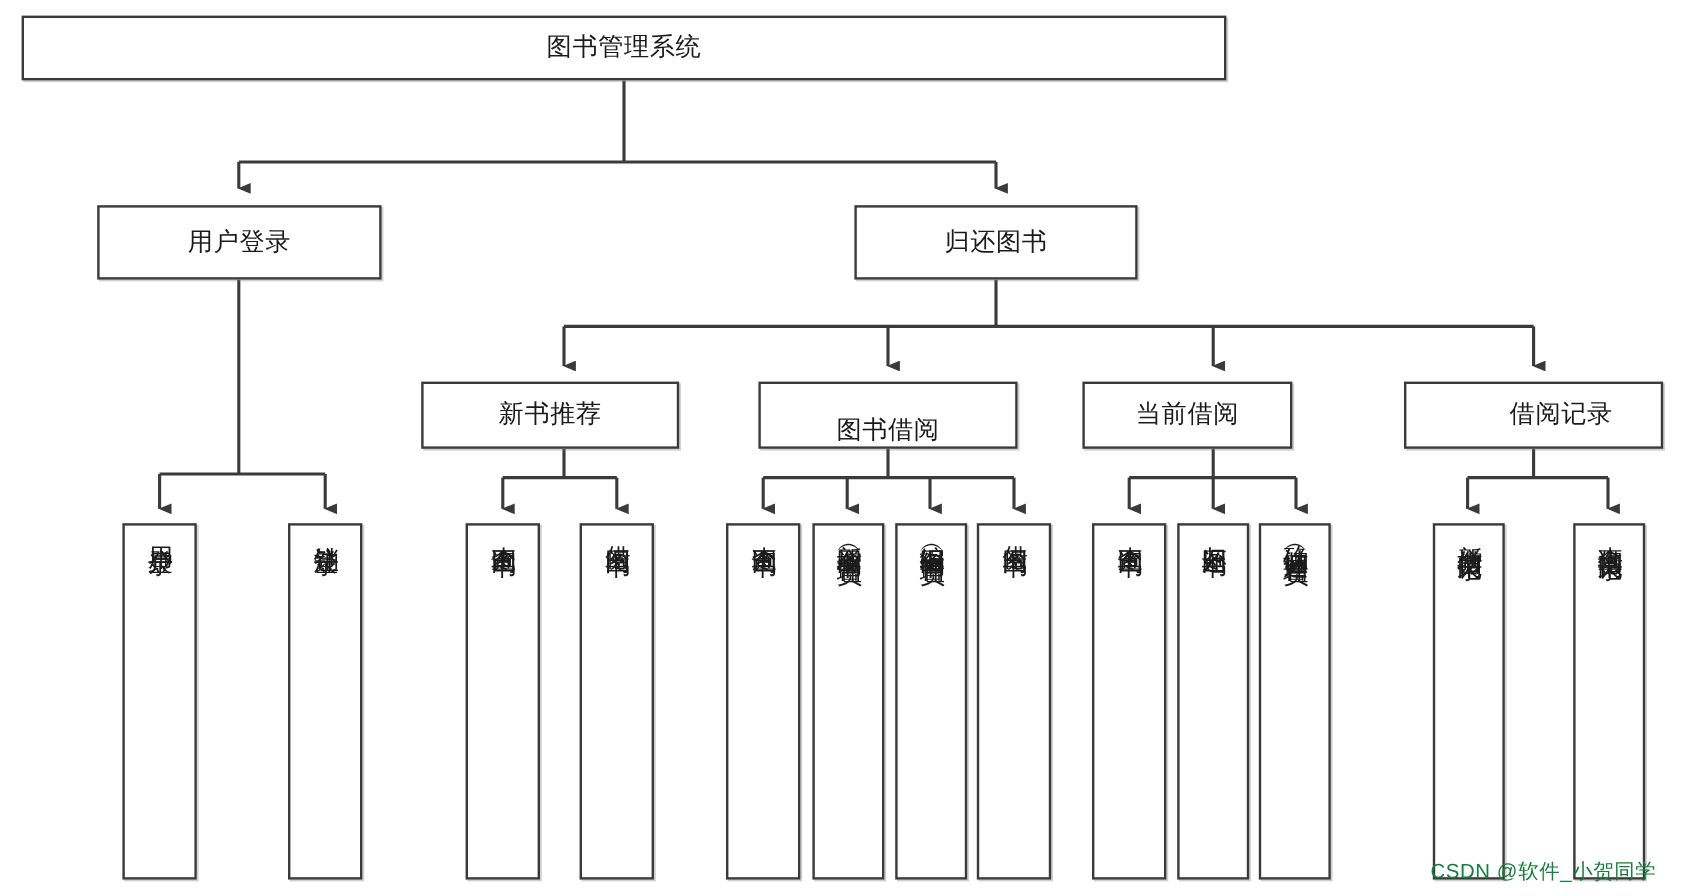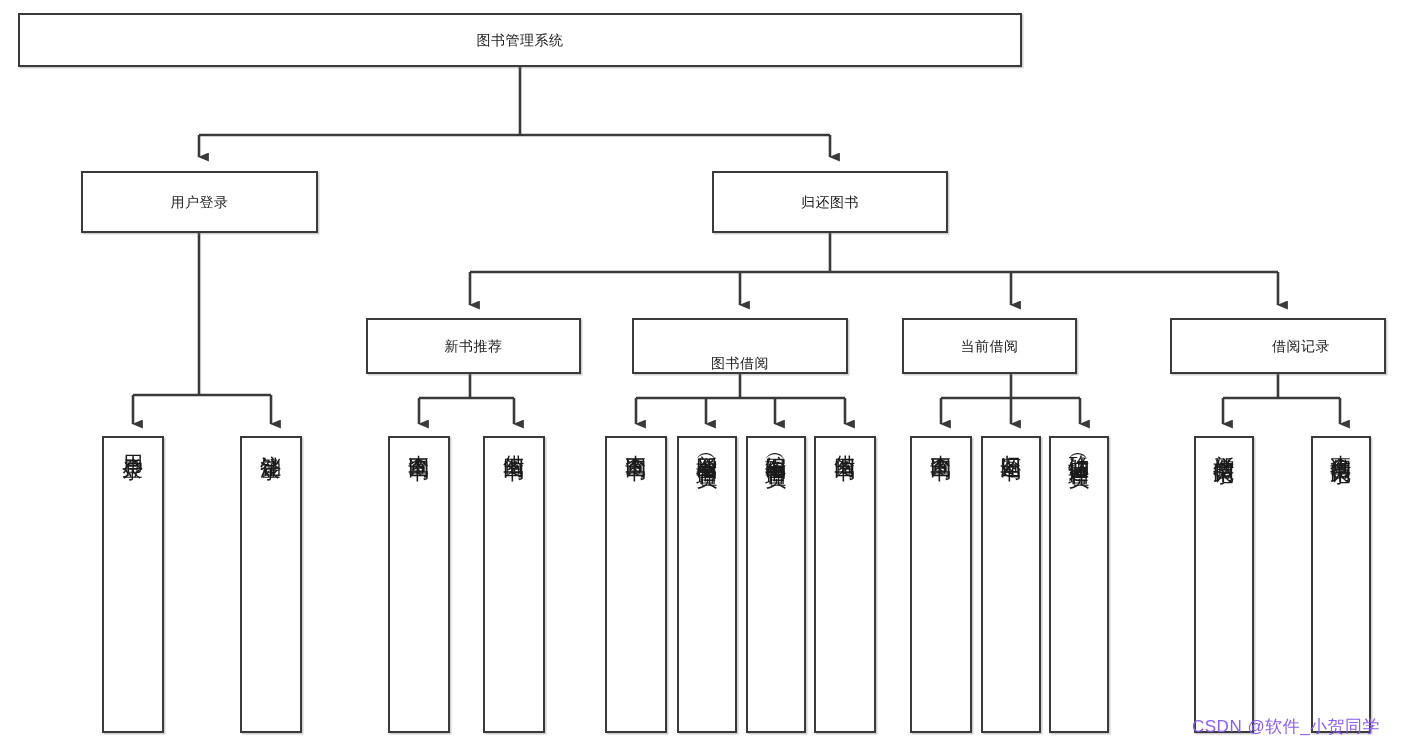--- a/index.html
+++ b/index.html
@@ -30,42 +30,42 @@
     box-sizing: border-box;
     border: 2px solid #3a3a3a;
     background: #ffffff;
     display: flex;
     align-items: center;
     justify-content: center;
     box-shadow: 1.5px 1.5px 0 0 rgba(120,120,120,0.35);
   }
   .node .lbl {
     color: #1b1b1b;
-    font-size: 14px;
+    font-size: 21px;
     line-height: 1.18;
     letter-spacing: 0.5px;
     white-space: nowrap;
   }
   .node.vert {
     align-items: flex-start;
     justify-content: center;
     padding-top: 0;
   }
   .node.vert .lbl {
     writing-mode: vertical-rl;
     text-orientation: upright;
     font-size: 21px;
     line-height: 1.32;
     letter-spacing: 2px;
     white-space: nowrap;
     text-align: center;
   }
   .watermark {
     position: absolute;
-    color: #8b5cf6;
+    color: #15803d;
     font-size: 17px;
     letter-spacing: 0.5px;
     white-space: nowrap;
     user-select: none;
   }
 </style>
 </head>
 <body>
 
 <div id="canvas">
@@ -125,21 +125,21 @@
   </div>
 
   <div class="node" style="left:81px; top:171px; width:237px; height:62px;">
     <span class="lbl">用户登录</span>
   </div>
 
   <div class="node" style="left:712px; top:171px; width:236px; height:62px;">
     <span class="lbl">归还图书</span>
   </div>
 
-  <div class="node" style="left:366px; top:318px; width:215px; height:56px;">
+  <div class="node" style="left:351px; top:318px; width:215px; height:56px;">
     <span class="lbl">新书推荐</span>
   </div>
 
   <div class="node" style="left:632px; top:318px; width:216px; height:56px;align-items:flex-end;">
     <span class="lbl">图书借阅</span>
   </div>
 
   <div class="node" style="left:902px; top:318px; width:175px; height:56px;">
     <span class="lbl">当前借阅</span>
   </div>

